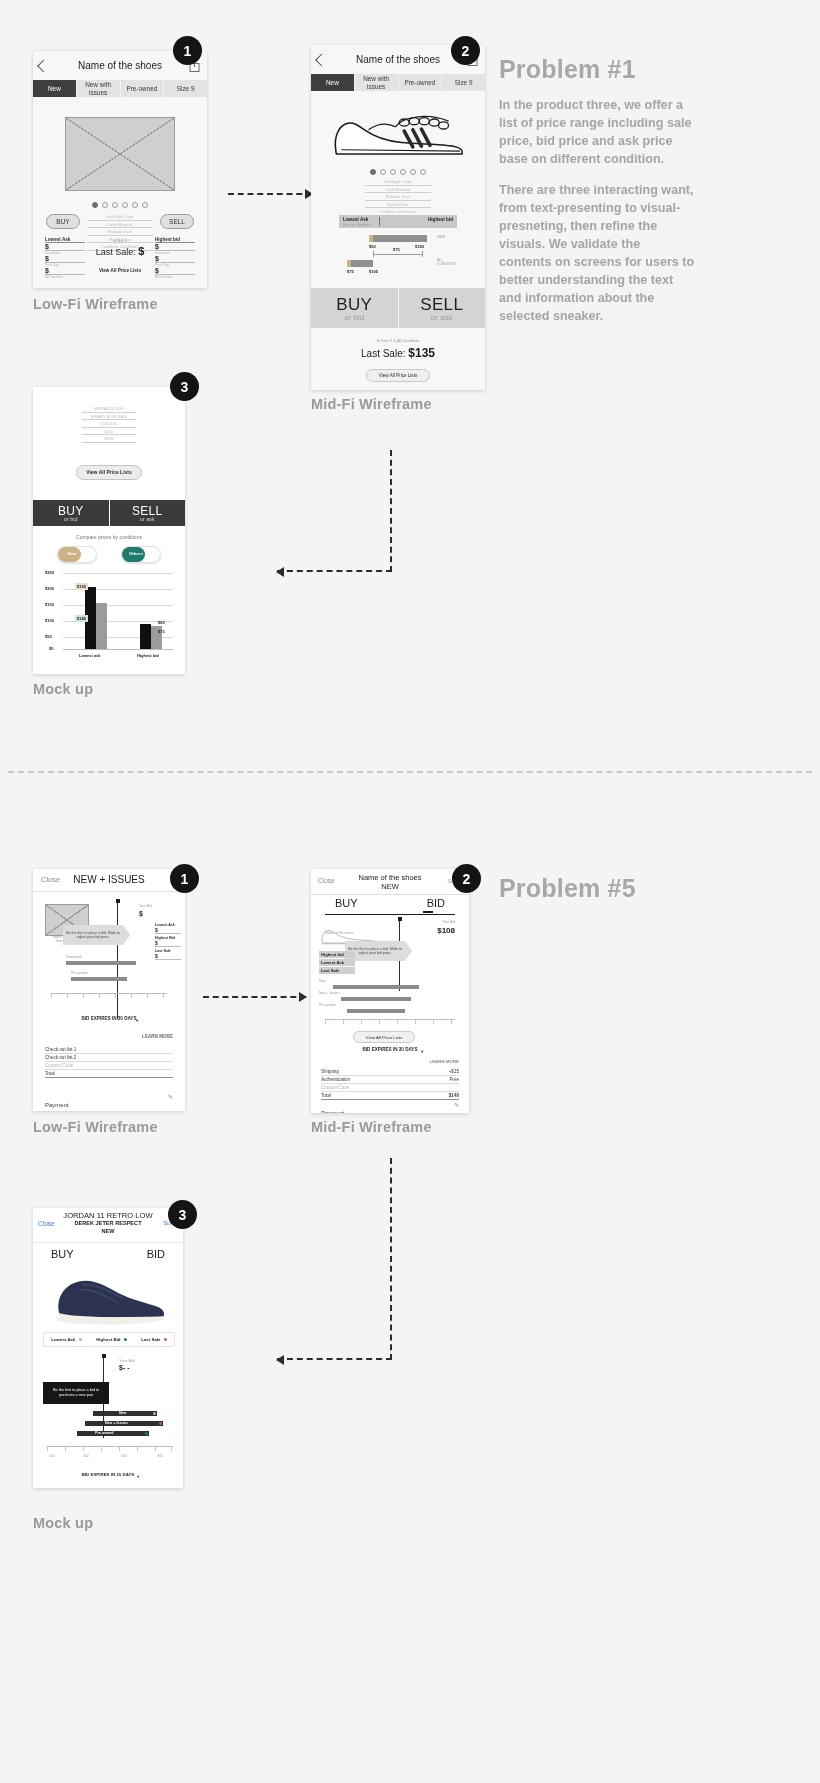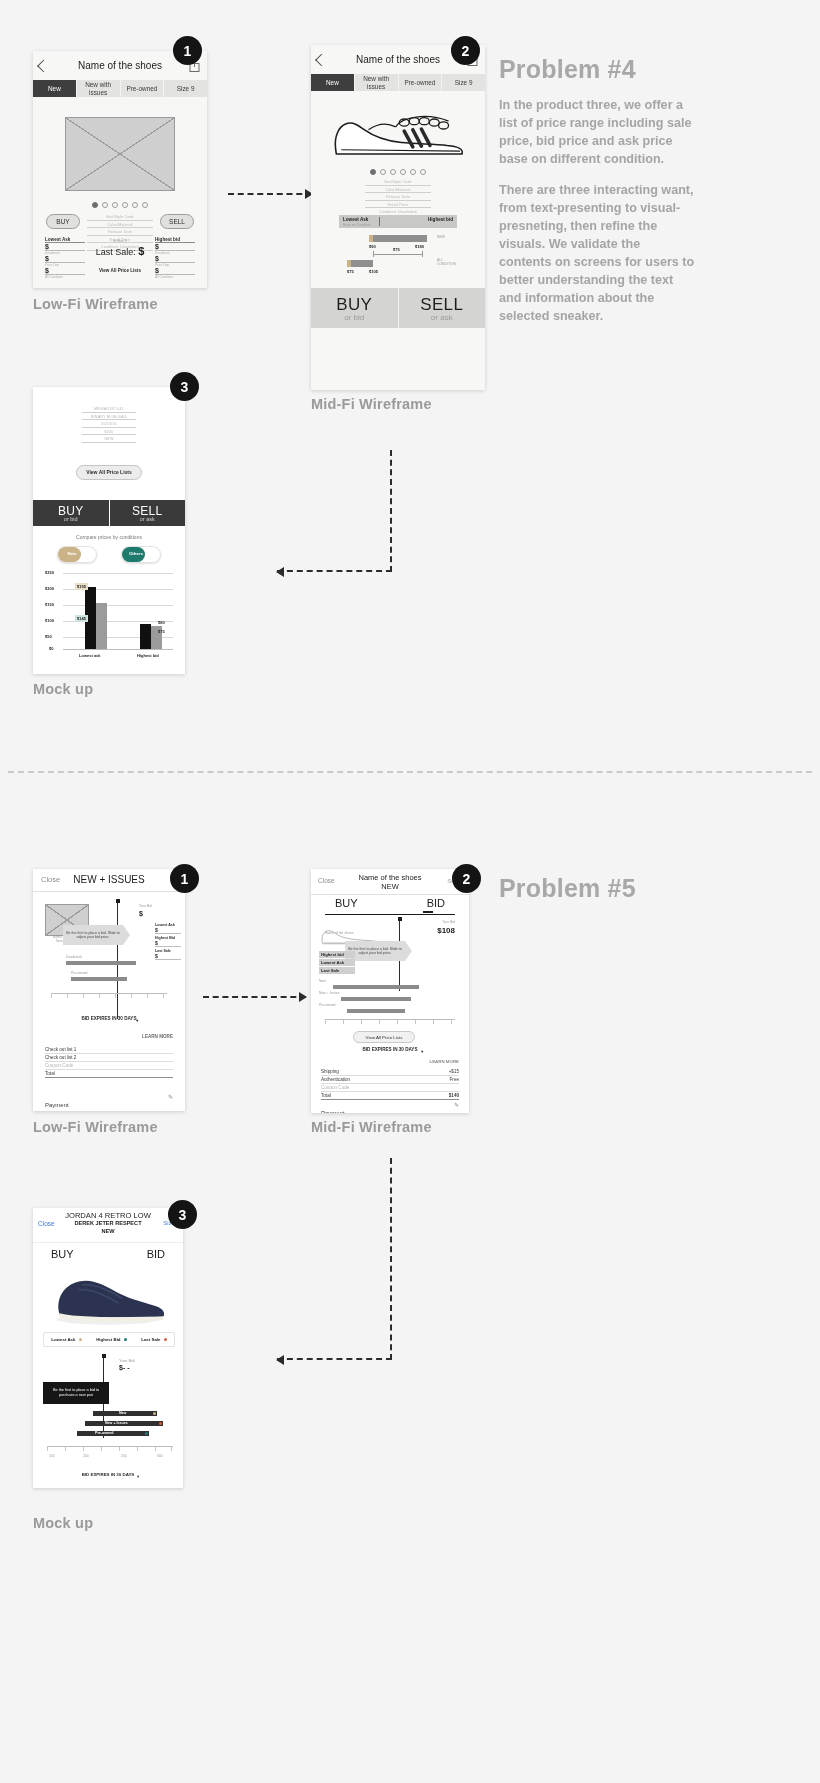--- a/index.html
+++ b/index.html
@@ -329,20 +329,28 @@
       <div class="half" style="padding-top:7px;border-right:1px solid #f2f2f0;">
         <div class="bsmain">BUY</div>
         <div class="bssub">or bid</div>
       </div>
       <div class="half" style="padding-top:7px;">
         <div class="bsmain">SELL</div>
         <div class="bssub">or ask</div>
       </div>
     </div>
 
+    <div class="abs" style="left:0;top:293px;width:100%;text-align:center;">
+      <div class="tinytxt" style="font-size:4px;">In Size 9 &amp; All Condition</div>
+      <div style="font-size:10px;color:#1c1c1c;margin-top:3px;">
+        <span>Last Sale:</span>
+        <span style="font-weight:bold;font-size:12px;">$135</span>
+      </div>
+      <div class="pill" style="width:62px;height:11px;margin:9px auto 0;font-size:4.6px;background:#efefed;border-color:#c9c9c9;">View All Price Lists</div>
+    </div>
   </div>
 
   <div class="badge" style="left:451px;top:36px;">2</div>
   <div class="caption" style="left:311px;top:396px;">Mid-Fi Wireframe</div>
 
   <div class="l-arrow" style="left:277px;top:450px;width:115px;height:122px;">
     <div class="v"></div>
       <div class="h"></div>
       <div class="head"></div>
   </div>
@@ -410,21 +418,21 @@
       <div class="bar" style="left:106px;top:55px;width:11px;height:23px;background:#9b9b9b;"></div>
       <span class="axislbl" style="left:113px;top:49px;">$80</span>
       <span class="axislbl" style="left:113px;top:58px;">$75</span>
       <span class="axislbl" style="left:92px;top:82px;">Highest bid</span>
     </div>
   </div>
 
   <div class="badge" style="left:170px;top:372px;">3</div>
   <div class="caption" style="left:33px;top:681px;">Mock up</div>
 
-  <div class="problem-title" style="left:499px;top:55px;">Problem #4</div>
+  <div class="problem-title" style="left:499px;top:55px;">Problem #1</div>
   <div class="problem-body" style="left:499px;top:96px;">
     <p>In the product three, we offer a list of price range including sale price, bid price and ask price base on different condition.</p>
     <p>There are three interacting want, from text-presenting to visual-presneting, then refine the visuals. We validate the contents on screens for users to better understanding the text and information about the selected sneaker.</p>
   </div>
 
   <div class="divider" style="top:771px;"></div>
 
   <div class="phone white" style="left:33px;top:869px;width:152px;height:242px;">
 
     <div class="abs" style="left:0;top:0;width:100%;height:22px;border-bottom:.7px solid #e0e0e0;">
@@ -589,21 +597,21 @@
   <div class="l-arrow" style="left:277px;top:1158px;width:115px;height:202px;">
     <div class="v"></div>
       <div class="h"></div>
       <div class="head"></div>
   </div>
 
   <div class="phone white" style="left:33px;top:1208px;width:150px;height:280px;">
 
     <div class="abs" style="left:0;top:0;width:100%;height:34px;border-bottom:.6px solid #ededed;">
       <span style="position:absolute;left:5px;top:12px;font-size:6.5px;color:#3f79d6;">Close</span>
-      <span style="position:absolute;left:0;right:0;top:3px;text-align:center;font-size:7.6px;color:#1c1c1c;">JORDAN 4 RETRO LOW</span>
+      <span style="position:absolute;left:0;right:0;top:3px;text-align:center;font-size:7.6px;color:#1c1c1c;">JORDAN 11 RETRO LOW</span>
       <span style="position:absolute;left:0;right:0;top:12px;text-align:center;font-size:5.6px;font-weight:bold;color:#1c1c1c;">DEREK JETER RESPECT</span>
       <span style="position:absolute;left:0;right:0;top:20px;text-align:center;font-size:5.6px;font-weight:bold;color:#1c1c1c;">NEW</span>
       <span style="position:absolute;right:3px;top:12px;font-size:6px;color:#3f79d6;">Size 9</span>
     </div>
 
     <div class="abs" style="left:0;top:40px;width:100%;">
       <span style="position:absolute;left:18px;top:0;font-size:11px;color:#1c1c1c;">BUY</span>
       <span style="position:absolute;right:18px;top:0;font-size:11px;color:#1c1c1c;">BID</span>
     </div>
 

